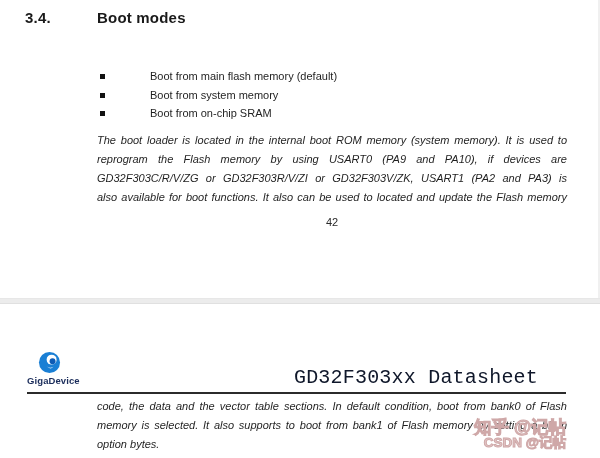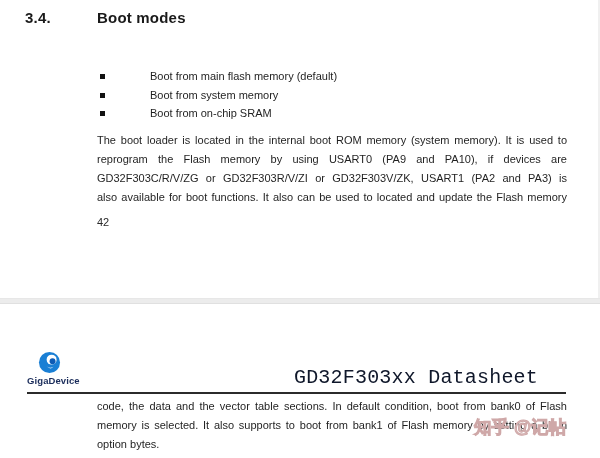--- a/index.html
+++ b/index.html
@@ -17,24 +17,24 @@
 
   .body-text { font-size: 11px; color: #1f1f1f; }
 
   .intro-line { left: 97px; top: 54px; width: 470px; }
 
   .bullet-row { left: 97px; width: 470px; height: 19px; }
   .bullet-sq { position: absolute; left: 3px; top: 4px; width: 5px; height: 5px; background: #111; }
   .bullet-label { position: absolute; left: 25px; top: 0; white-space: nowrap; margin-left: 28px; }
 
   .para { left: 97px; width: 470px; }
-  .jline { line-height: 19px; text-align: justify; text-align-last: justify; }
+  .jline { line-height: 19px; text-align: justify; text-align-last: justify; font-style: italic; }
   .jline.last { text-align-last: left; }
 
-  .page-number { left: 97px; top: 216px; width: 470px; text-align: left; font-size: 11px; color: #2a2a2a; }
+  .page-number { left: 97px; top: 216px; width: 470px; text-align: center; font-size: 11px; color: #2a2a2a; }
 
   
   .page-gap { position: absolute; left: 0; top: 298px; width: 600px; height: 6px;
               background: #ececec; border-top: 1px solid #e7e7e7; border-bottom: 1px solid #e0e0e0; }
 
   
   .page2 { position: absolute; left: 0; top: 305px; width: 572px; height: 153px; background: #fff; }
 
   .logo-wrap { position: absolute; left: 38px; top: 46px; width: 23px; height: 23px; }
   .brand-name { position: absolute; left: 27px; top: 70px; font-size: 9.5px; font-weight: bold;
@@ -106,14 +106,15 @@
   <div class="header-rule"></div>
 
   <div class="body-text para">
     <div class="jline">code, the data and the vector table sections. In default condition, boot from bank0 of Flash</div>
     <div class="jline">memory is selected. It also supports to boot from bank1 of Flash memory by setting a bit in</div>
     <div class="jline last">option bytes.</div>
   </div>
 
   <div class="watermark">
     <div class="wm1">知乎 @记帖</div>
+    <div class="wm2">CSDN @记帖</div>
   </div>
 </div>
 
 </body></html>

